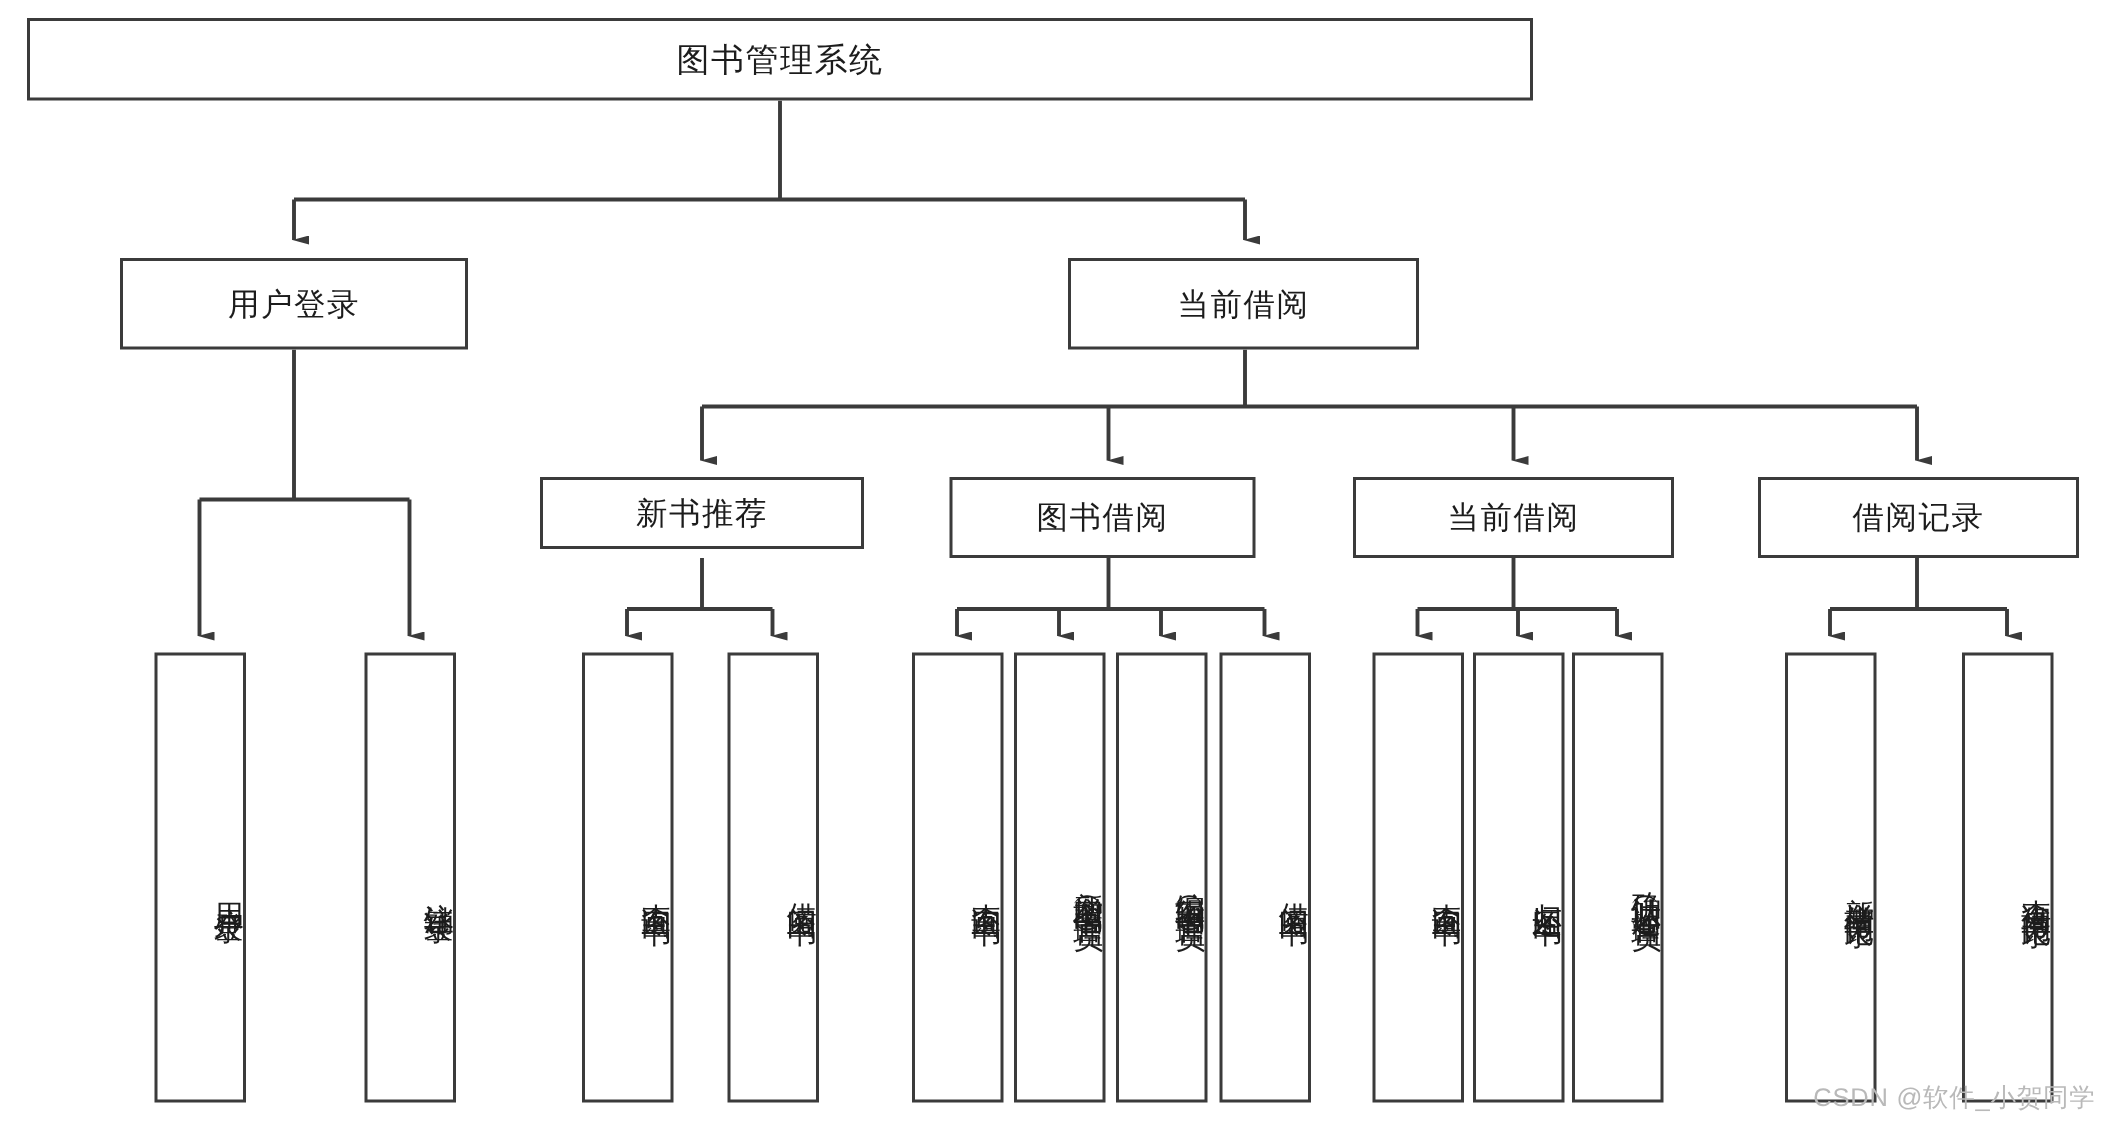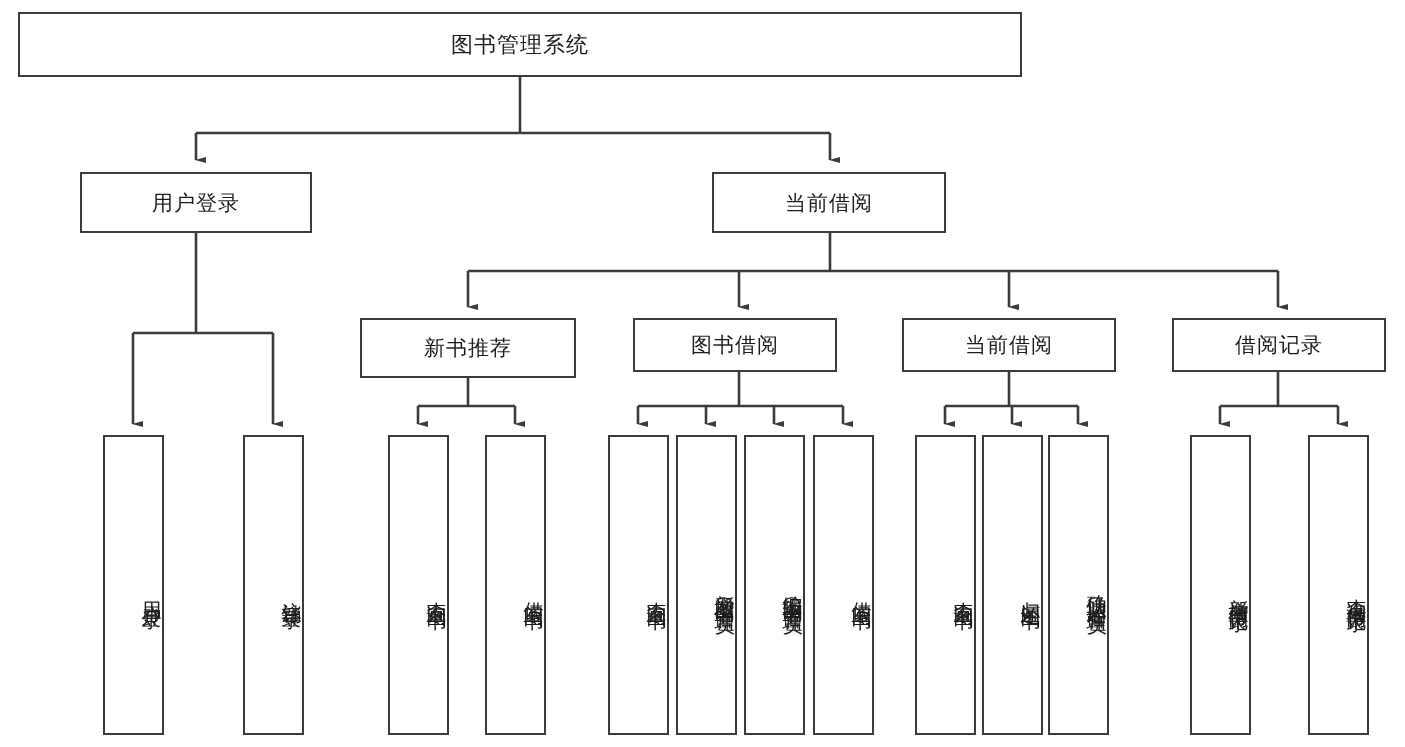--- a/index.html
+++ b/index.html
@@ -66,26 +66,26 @@
       <path d="M1012,406 L1012,424" marker-end="url(#ah)"></path>
       <path d="M1078,406 L1078,424" marker-end="url(#ah)"></path>
 
       <path d="M1278,372 L1278,406"></path>
       <path d="M1220,406 L1338,406"></path>
       <path d="M1220,406 L1220,424" marker-end="url(#ah)"></path>
       <path d="M1338,406 L1338,424" marker-end="url(#ah)"></path>
     </g>
   </svg>
 
-  <div class="node h root" style="left:18px;top:12px;width:1004px;height:65px;">图书管理系统</div>
+  <div class="node h root" style="left:18px;top:12px;width:1004px;height:55px;">图书管理系统</div>
 
   <div class="node h" style="left:80px;top:172px;width:232px;height:61px;">用户登录</div>
   <div class="node h" style="left:712px;top:172px;width:234px;height:61px;">当前借阅</div>
 
-  <div class="node h" style="left:360px;top:318px;width:216px;height:60px;">新书推荐</div>
+  <div class="node h" style="left:360px;top:318px;width:216px;height:48px;">新书推荐</div>
   <div class="node h" style="left:633px;top:318px;width:204px;height:54px;">图书借阅</div>
   <div class="node h" style="left:902px;top:318px;width:214px;height:54px;">当前借阅</div>
   <div class="node h" style="left:1172px;top:318px;width:214px;height:54px;font-family:Liberation Serif, serif;">借阅记录</div>
 
   <div class="node v" style="left:103px;top:435px;width:61px;height:300px;">用户登录</div>
   <div class="node v" style="left:243px;top:435px;width:61px;height:300px;">注销登录</div>
 
   <div class="node v" style="left:388px;top:435px;width:61px;height:300px;">查询图书</div>
   <div class="node v" style="left:485px;top:435px;width:61px;height:300px;">借阅图书</div>
 
@@ -94,13 +94,14 @@
   <div class="node v" style="left:744px;top:435px;width:61px;height:300px;">编辑图书（管理员）</div>
   <div class="node v" style="left:813px;top:435px;width:61px;height:300px;">借阅图书</div>
 
   <div class="node v" style="left:915px;top:435px;width:61px;height:300px;">查询图书</div>
   <div class="node v" style="left:982px;top:435px;width:61px;height:300px;">归还图书</div>
   <div class="node v" style="left:1048px;top:435px;width:61px;height:300px;">确认归还（管理员）</div>
 
   <div class="node v" style="left:1190px;top:435px;width:61px;height:300px;">新增借阅记录</div>
   <div class="node v" style="left:1308px;top:435px;width:61px;height:300px;">查询借阅记录</div>
 
+  <div class="watermark">CSDN @软件_小贺同学</div>
 </div>
 
 </body></html>

